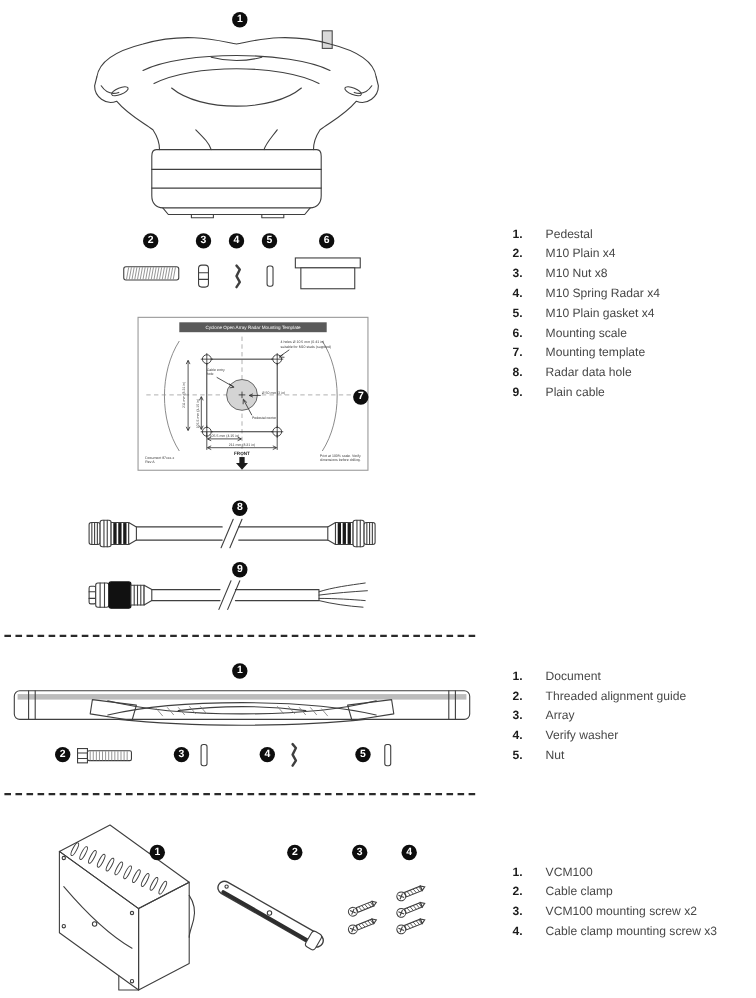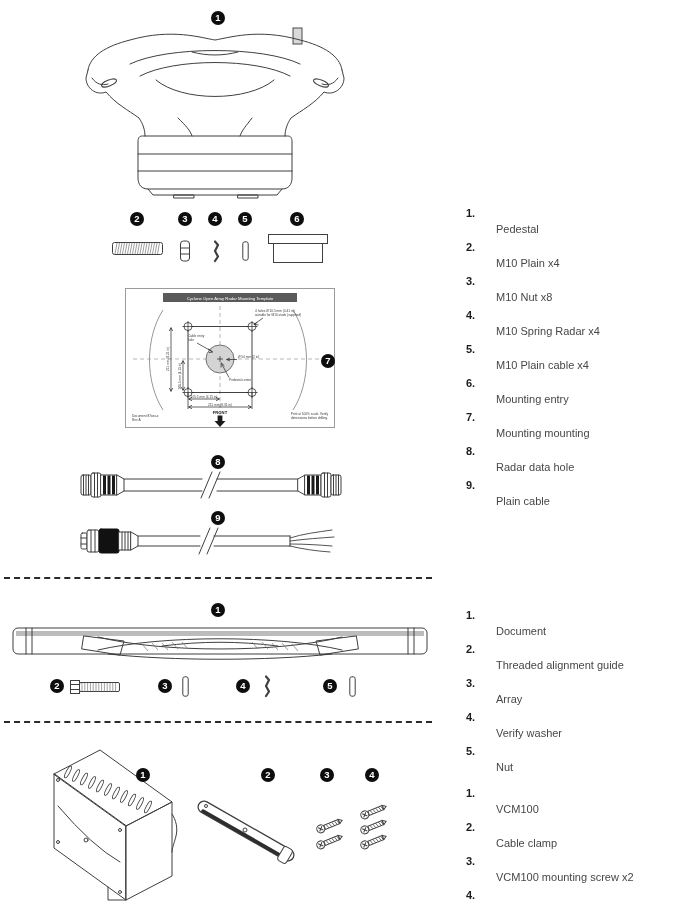--- a/index.html
+++ b/index.html
@@ -5,21 +5,21 @@
   html,body{margin:0;padding:0;background:#fff;}
   #page{position:relative;width:687px;height:907px;background:#fff;overflow:hidden;
         font-family:"Liberation Sans", sans-serif;}
   svg{position:absolute;overflow:visible;}
   .badge{position:absolute;width:14px;height:14px;border-radius:50%;background:#0d0d0d;
          color:#fff;font-weight:bold;font-size:9.5px;line-height:14px;text-align:center;}
   .divider{position:absolute;left:4px;width:428px;border-top:2px dashed #2a2a2a;height:0;}
   .plist{position:absolute;left:466px;width:215px;}
   .prow{display:flex;line-height:18px;font-size:11px;}
   .pnum{width:30px;font-weight:bold;color:#1c1c1c;flex:none;}
-  .plabel{color:#474747;margin-top:16px;}
+  .plabel{color:#474747;}
   .ln{stroke:#3f3f3f;fill:none;stroke-width:1;stroke-linecap:round;stroke-linejoin:round;}
   .thin{stroke:#777;fill:none;stroke-width:0.7;}
   .tt{font-size:3.2px;fill:#3a3a3a;}
   .dimln{stroke:#222;fill:none;stroke-width:0.7;}
 </style>
 </head>
 <body>
 
 <div id="page">
 
@@ -185,29 +185,29 @@
     <div class="prow">
         <span class="pnum">3.</span>
         <span class="plabel">M10 Nut x8</span>
       </div>
     <div class="prow">
         <span class="pnum">4.</span>
         <span class="plabel">M10 Spring Radar x4</span>
       </div>
     <div class="prow">
         <span class="pnum">5.</span>
-        <span class="plabel">M10 Plain cable x4</span>
+        <span class="plabel">M10 Plain gasket x4</span>
       </div>
     <div class="prow">
         <span class="pnum">6.</span>
-        <span class="plabel">Mounting entry</span>
+        <span class="plabel">Mounting scale</span>
       </div>
     <div class="prow">
         <span class="pnum">7.</span>
-        <span class="plabel">Mounting mounting</span>
+        <span class="plabel">Mounting template</span>
       </div>
     <div class="prow">
         <span class="pnum">8.</span>
         <span class="plabel">Radar data hole</span>
       </div>
     <div class="prow">
         <span class="pnum">9.</span>
         <span class="plabel">Plain cable</span>
       </div>
   </div>
@@ -341,16 +341,17 @@
     <div class="prow">
         <span class="pnum">2.</span>
         <span class="plabel">Cable clamp</span>
       </div>
     <div class="prow">
         <span class="pnum">3.</span>
         <span class="plabel">VCM100 mounting screw x2</span>
       </div>
     <div class="prow">
         <span class="pnum">4.</span>
+        <span class="plabel">Cable clamp mounting screw x3</span>
       </div>
   </div>
 
 </div>
 
 </body></html>

